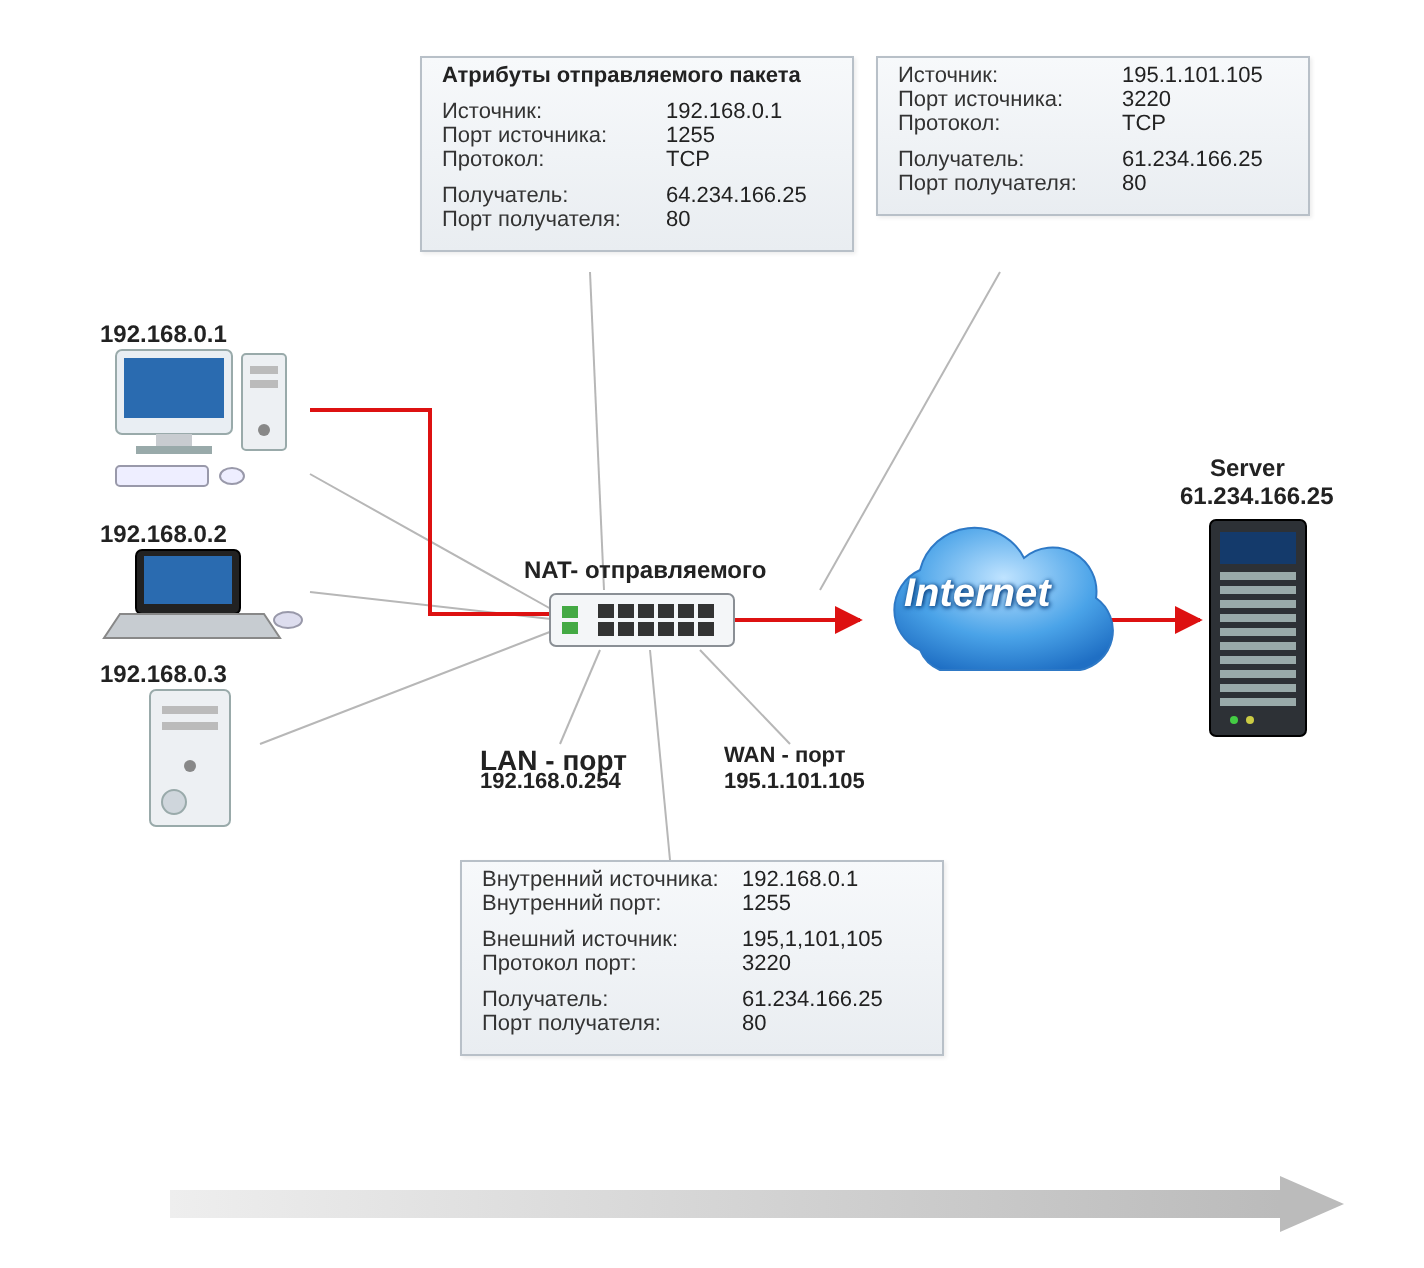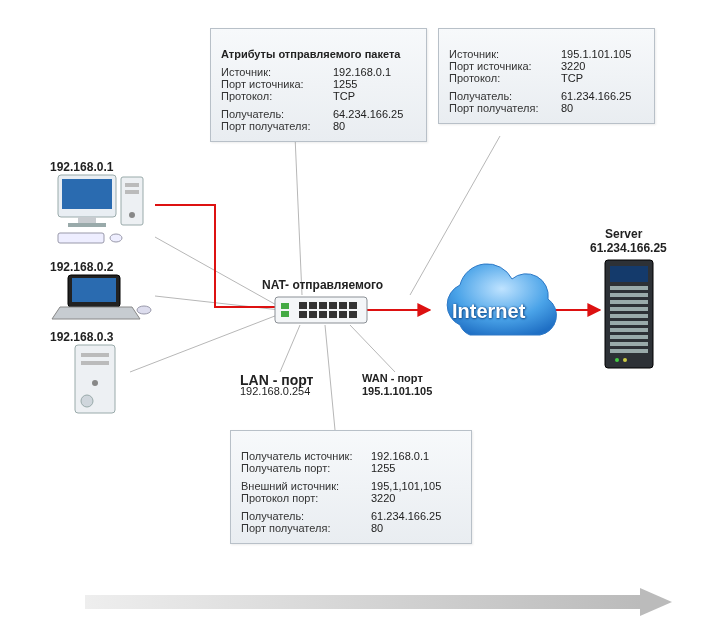--- a/index.html
+++ b/index.html
@@ -8,21 +8,21 @@
     font-family:Arial,Helvetica,sans-serif;
     background:#fff;
     position:relative;
     color:#333;
     font-size:11px;
   }
   .box{
     position:absolute;
     border:1px solid #b8c0c8;
     background:linear-gradient(#f7f9fb,#e9edf1);
-    padding:19px 10px 9px 10px;
+    padding:3px 10px 9px 10px;
     box-shadow:1px 1px 2px rgba(0,0,0,.08);
   }
   .box .title{font-weight:bold;margin-bottom:6px;color:#222;font-size:11px}
   .row{display:flex}
   .row .k{width:112px;color:#333}
   .row .v{color:#222}
   .sep{height:6px}
   .lbl{position:absolute;font-weight:bold;color:#222;font-size:12px}
   .lbl.small{font-weight:normal}
   svg{position:absolute;top:0;left:0}
@@ -141,29 +141,29 @@
       <rect x="5" y="68" width="38" height="4"></rect>
         <rect x="5" y="75" width="38" height="4"></rect>
       <rect x="5" y="82" width="38" height="4"></rect>
         <rect x="5" y="89" width="38" height="4"></rect>
     </g>
     <circle cx="12" cy="100" r="2" fill="#4c4"></circle>
     <circle cx="20" cy="100" r="2" fill="#cc4"></circle>
   </g>
 </svg>
 
-<div class="lbl" style="left:452px;top:300px;font-size:20px;color:#fff;text-shadow:0 1px 2px #134f90,1px 0 2px #134f90">Internet</div>
+<div class="lbl" style="left:452px;top:286px;font-size:20px;font-style:italic;color:#fff;text-shadow:0 1px 2px #134f90,1px 0 2px #134f90">Internet</div>
 
 <div class="lbl" style="left:50px;top:160px">192.168.0.1</div>
 <div class="lbl" style="left:50px;top:260px">192.168.0.2</div>
 <div class="lbl" style="left:50px;top:330px">192.168.0.3</div>
 <div class="lbl" style="left:262px;top:278px">NAT- отправляемого</div>
 
 <div class="lbl" style="left:240px;top:372px;font-size:14px">LAN - порт</div>
-<div class="lbl small" style="left:240px;top:385px;font-size:11px;font-weight:normal">192.168.0.254</div>
+<div class="lbl small" style="left:240px;top:385px;font-size:11px;font-weight:bold">192.168.0.254</div>
 
 <div class="lbl" style="left:362px;top:372px;font-size:11px">WAN - порт</div>
 <div class="lbl small" style="left:362px;top:385px;font-size:11px;font-weight:bold">195.1.101.105</div>
 
 <div class="lbl" style="left:605px;top:227px">Server</div>
 <div class="lbl" style="left:590px;top:241px">61.234.166.25</div>
 
 <div class="box" style="left:210px;top:28px;width:195px">
   <div class="title">Атрибуты отправляемого пакета</div>
   <div class="row">
@@ -208,25 +208,25 @@
       <span class="v">61.234.166.25</span>
     </div>
   <div class="row">
       <span class="k">Порт получателя:</span>
       <span class="v">80</span>
     </div>
 </div>
 
 <div class="box" style="left:230px;top:430px;width:220px">
   <div class="row">
-      <span class="k" style="width:130px">Получатель источник:</span>
+      <span class="k" style="width:130px">Внутренний источника:</span>
       <span class="v">192.168.0.1</span>
     </div>
   <div class="row">
-      <span class="k" style="width:130px">Получатель порт:</span>
+      <span class="k" style="width:130px">Внутренний порт:</span>
       <span class="v">1255</span>
     </div>
   <div class="sep"></div>
   <div class="row">
       <span class="k" style="width:130px">Внешний источник:</span>
       <span class="v">195,1,101,105</span>
     </div>
   <div class="row">
       <span class="k" style="width:130px">Протокол порт:</span>
       <span class="v">3220</span>

